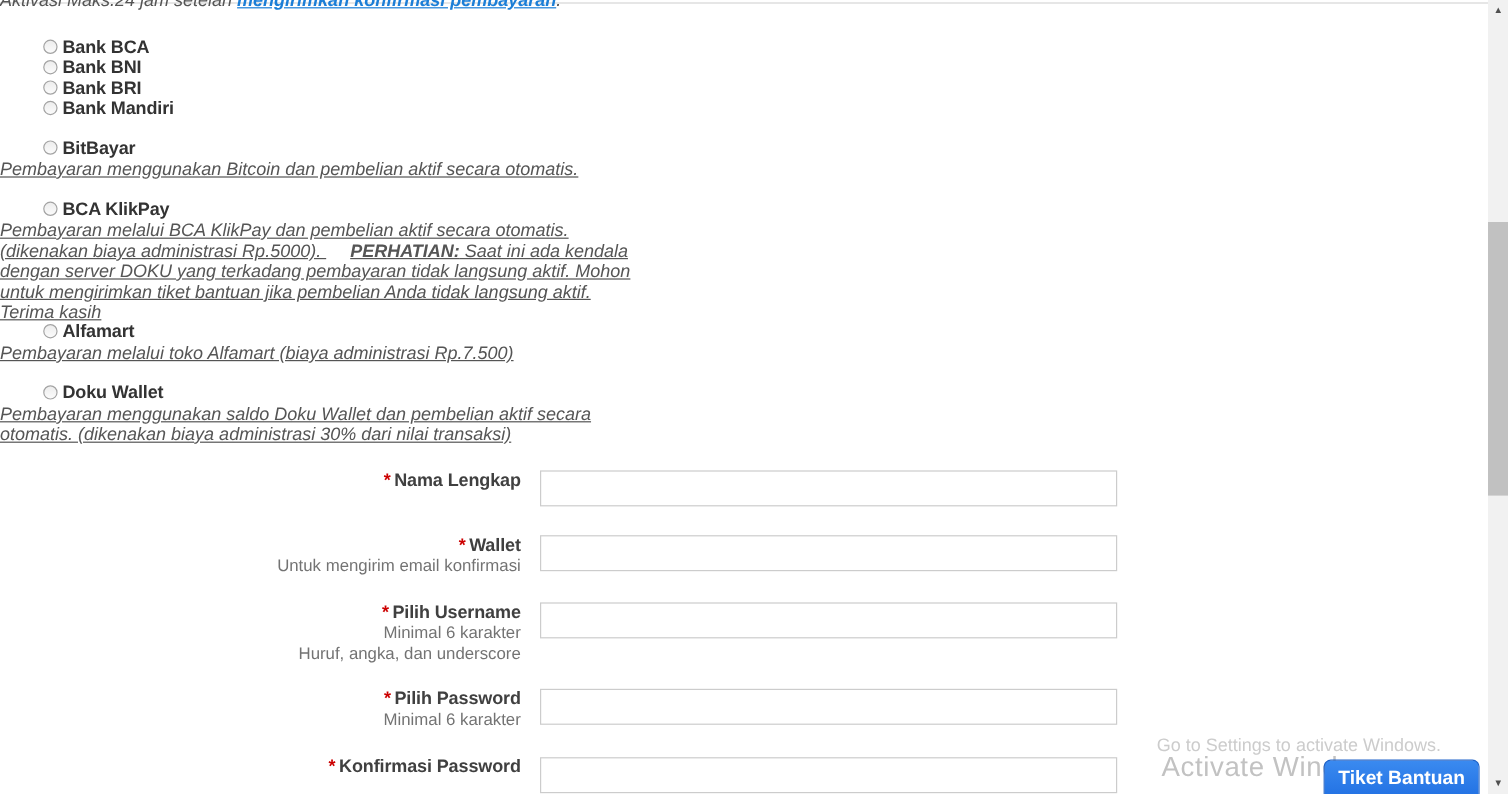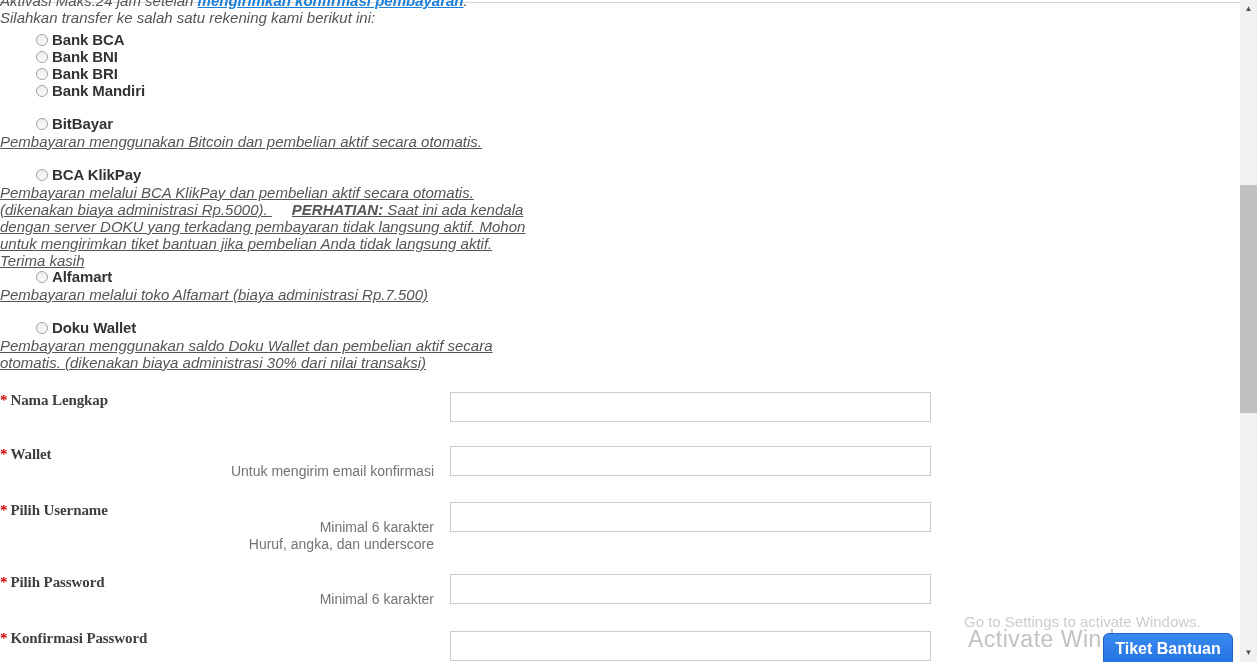--- a/index.html
+++ b/index.html
@@ -28,24 +28,23 @@
     vertical-align: -1px; margin-right: 4px;
   }
   .opt-label { font-size: 15px; font-weight: 700; color: #333333; letter-spacing: -0.1px; }
   .opt-desc {
     position: absolute; left: 0; width: 527px;
     font-style: italic; font-size: 15px; line-height: 17px; color: #555555; text-decoration: underline;
   }
   .opt-desc b { font-weight: 700; margin-left: 20px; }
   
   .field-label {
-    position: absolute; left: 0; width: 434px; 
+    position: absolute; left: 0; width: 434px; text-align: right;
     font-size: 15px; line-height: 17px; font-weight: 700; color: #404040;
     letter-spacing: -0.1px;
-    font-family: Liberation Serif, serif;
   }
   .req { color: #cc0000; font-weight: 700; margin-right: 3px; }
   .field-hint {
     position: absolute; left: 0; width: 434px; text-align: right;
     font-size: 14px; line-height: 17px; color: #737373;
   }
   .text-input {
     position: absolute; left: 450px; width: 481px; height: 30px;
     border: 1px solid #cccccc; background: #ffffff;
     font-size: 15px; padding: 0 8px; color: #333333; outline: none;
@@ -84,21 +83,20 @@
     background: #c1c1c1; cursor: pointer;
   }
 </style>
 </head>
 <body>
 
 <div class="top-border"></div>
 
 <div class="intro">
   <div><span>Aktivasi Maks.24 jam setelah </span><a href="#" style="color:#1b7ed7">mengirimkan konfirmasi pembayaran</a><span>.</span></div>
-  <div>Silahkan transfer ke salah satu rekening kami berikut ini:</div>
 </div>
 
 <div class="opt-row" style="top:31px">
   <span class="radio"></span><span class="opt-label">Bank BCA</span>
 </div>
 <div class="opt-row" style="top:48px">
   <span class="radio"></span><span class="opt-label">Bank BNI</span>
 </div>
 <div class="opt-row" style="top:65px">
   <span class="radio"></span><span class="opt-label">Bank BRI</span>

